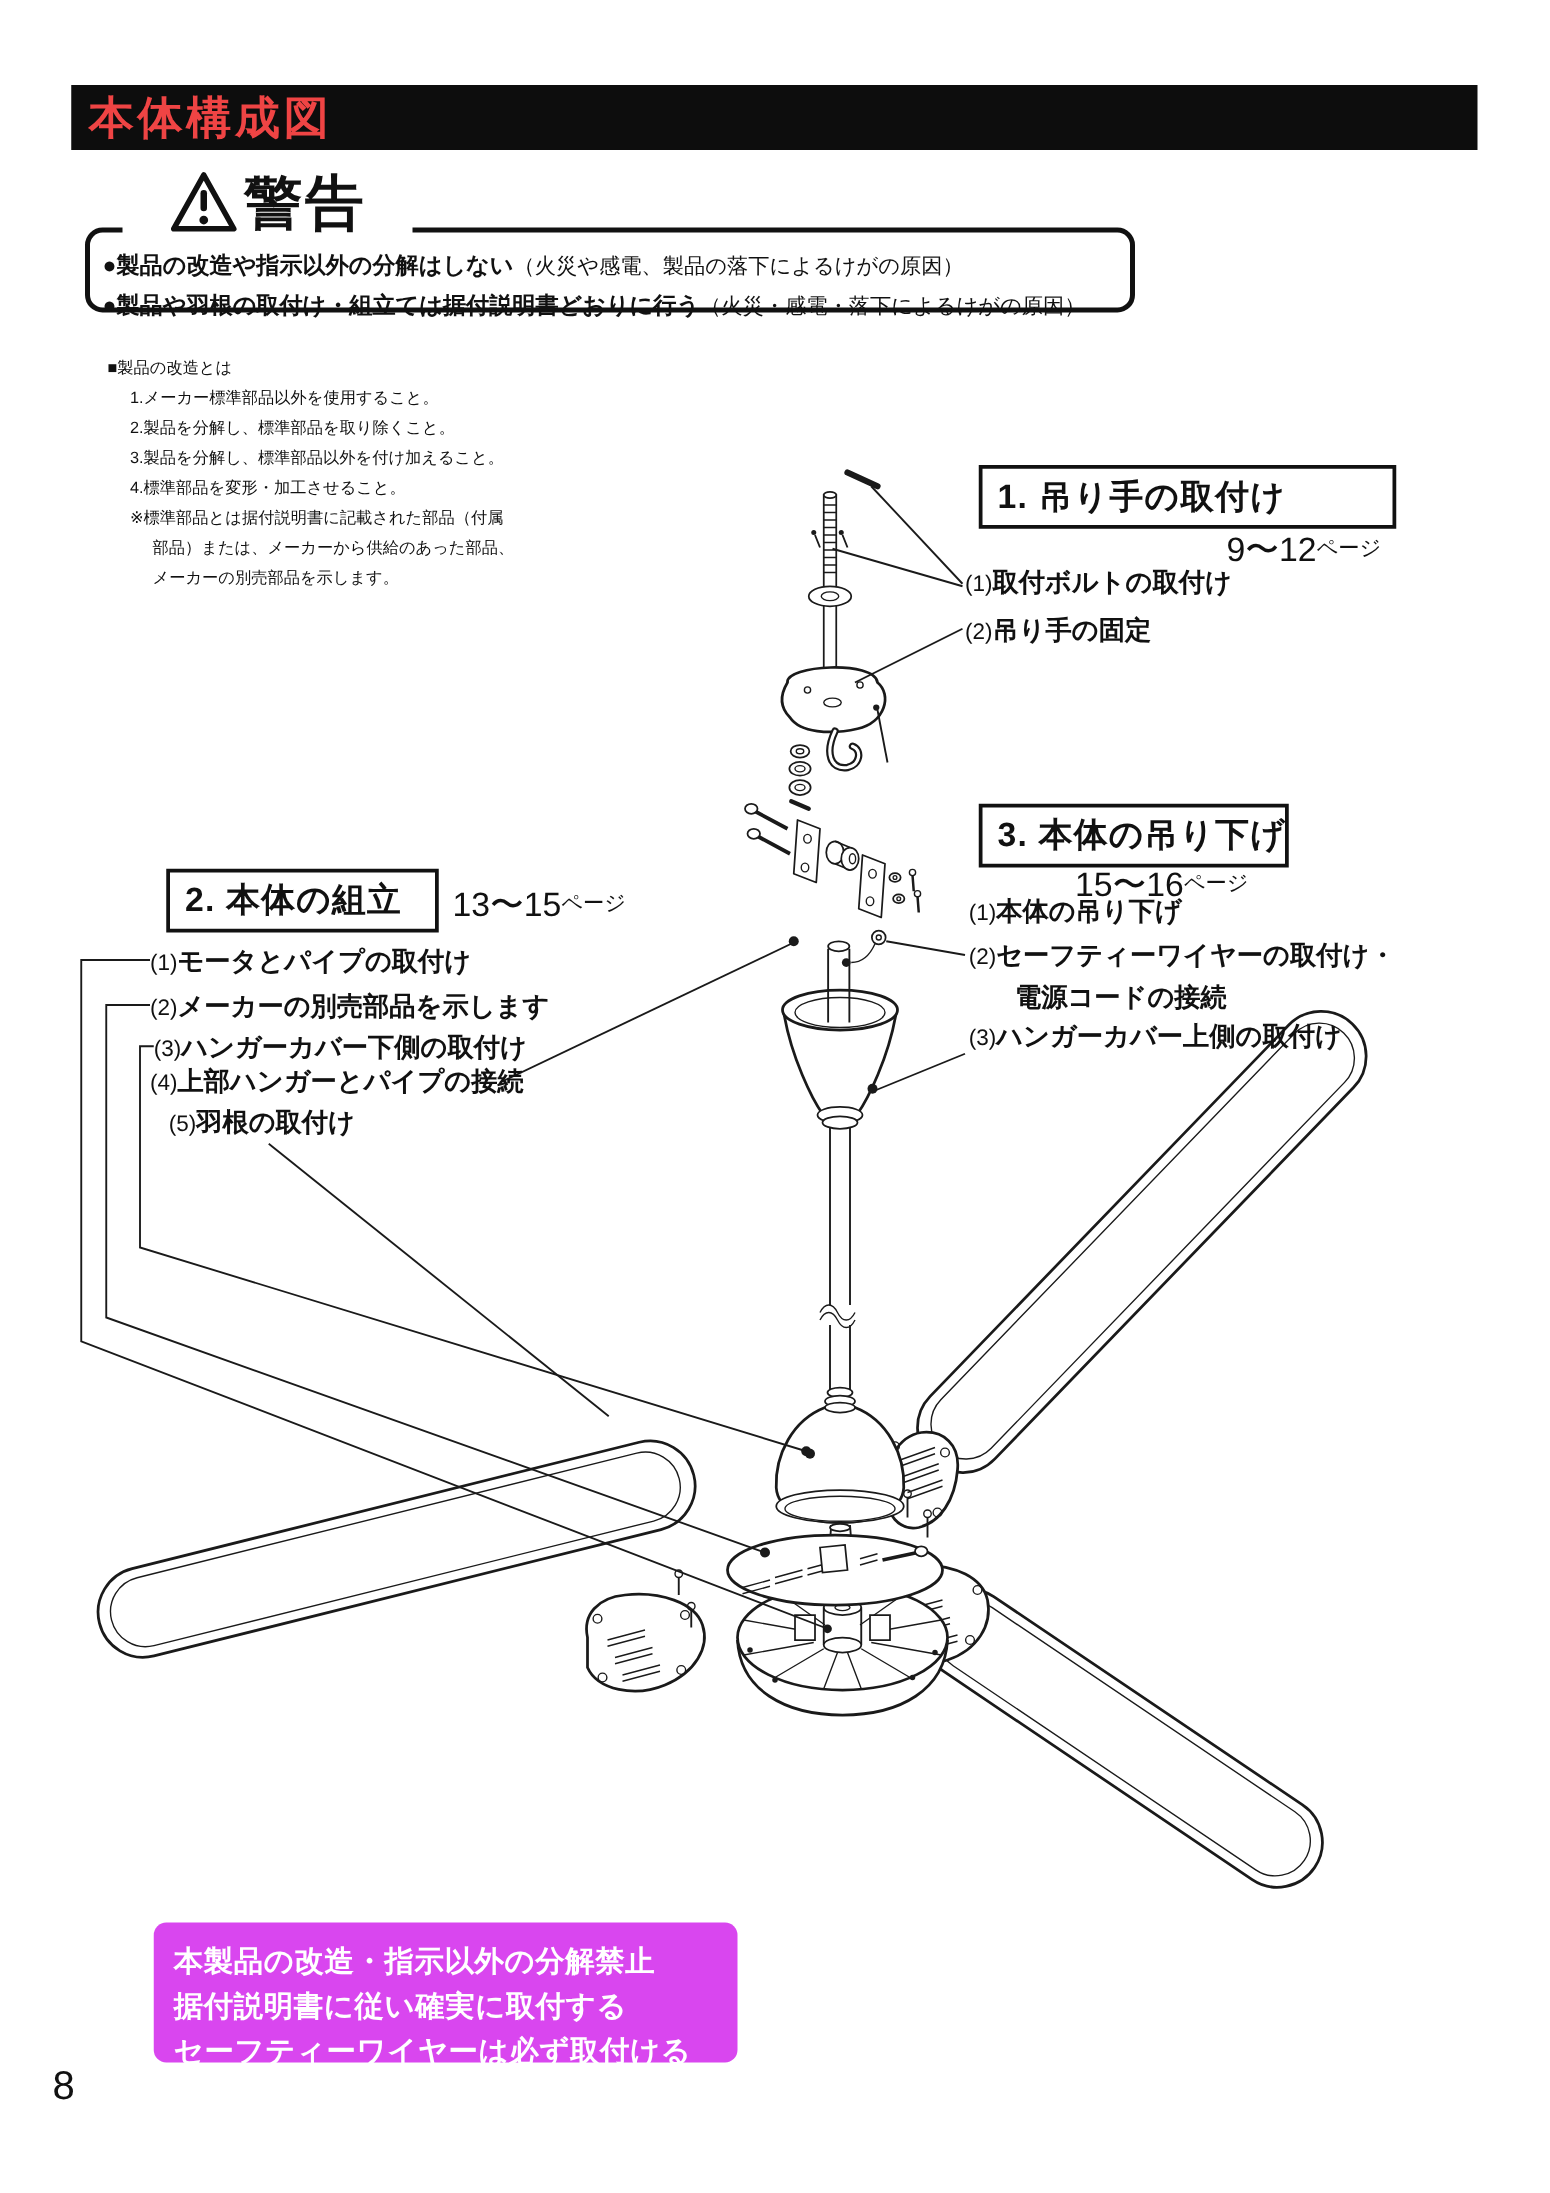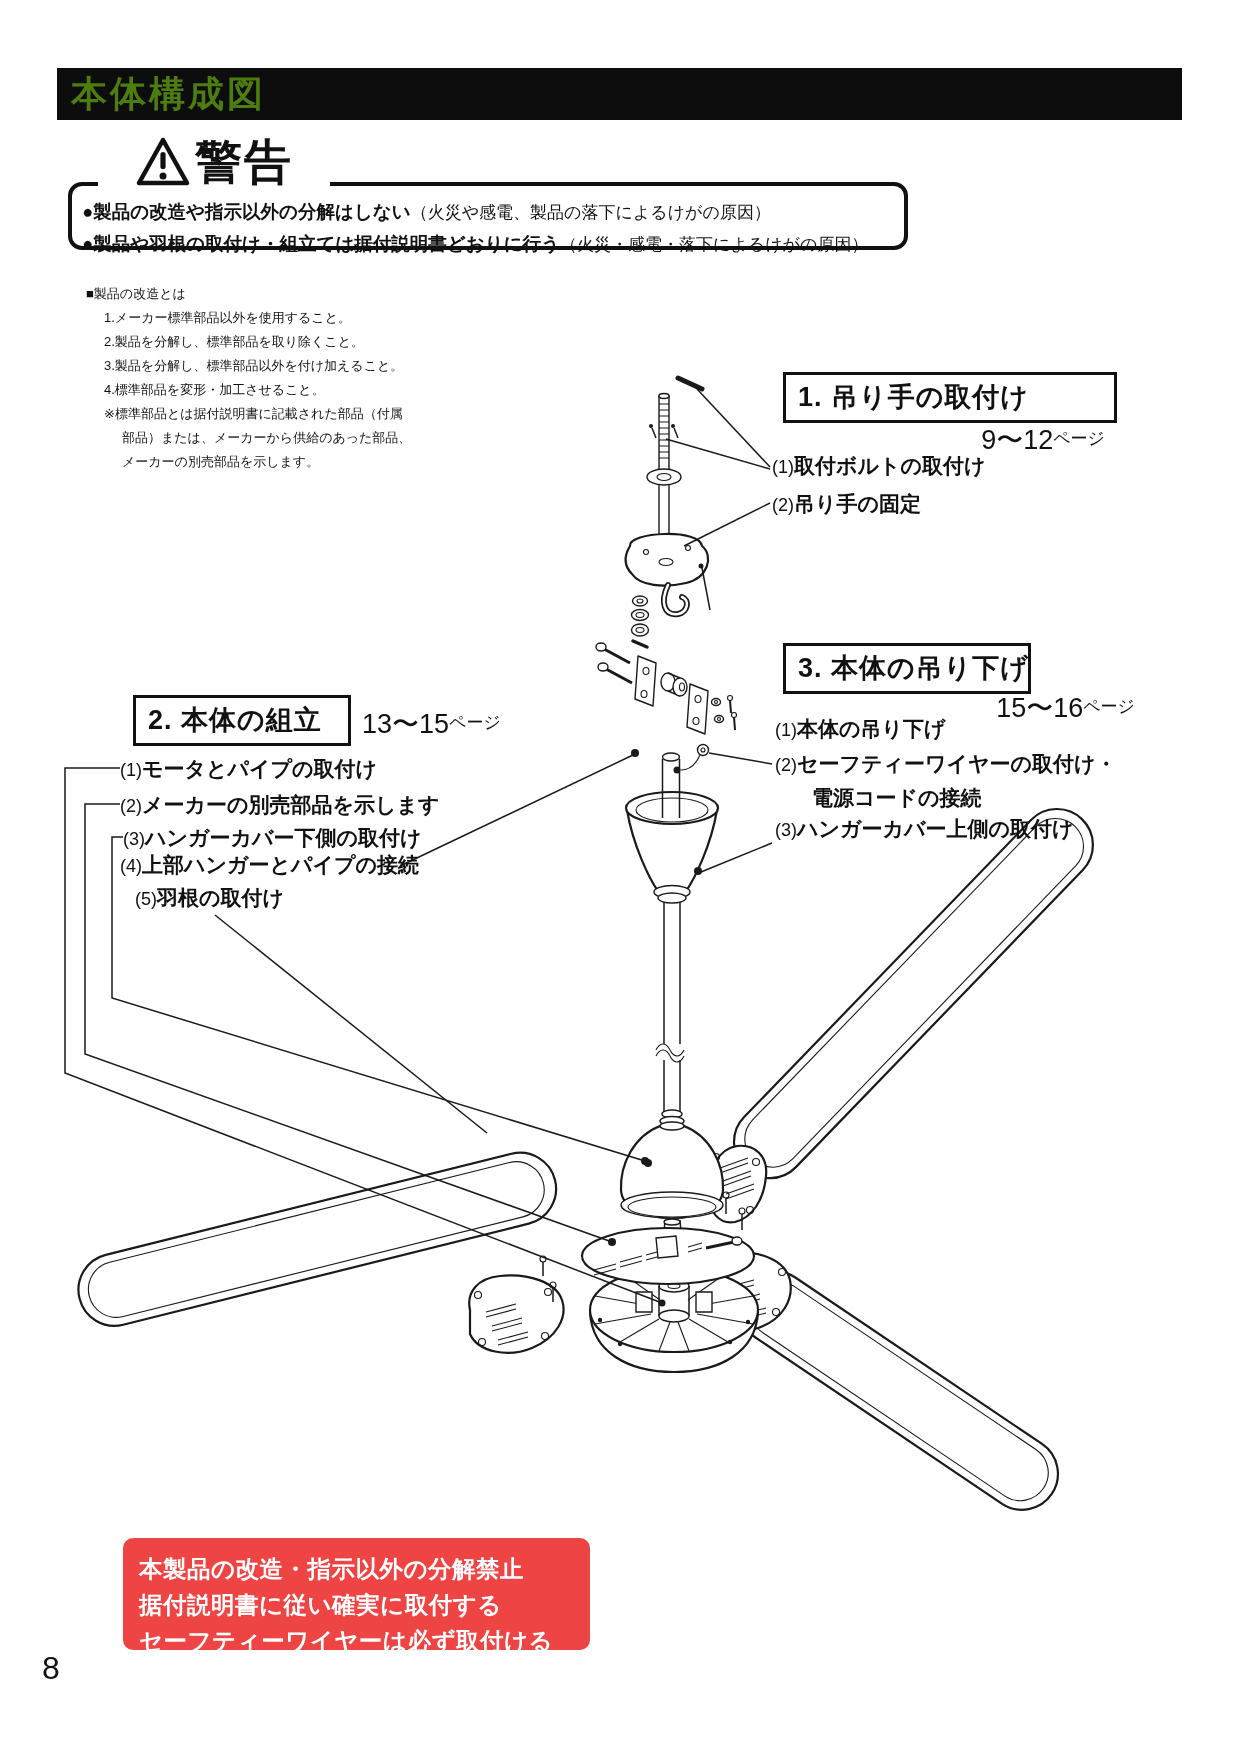--- a/index.html
+++ b/index.html
@@ -5,21 +5,21 @@
   html,body{margin:0;padding:0;}
   body{
     width:1240px;height:1754px;background:#ffffff;color:#111;
     font-family:"Liberation Sans","DejaVu Sans",sans-serif;
     position:relative;overflow:hidden;
   }
   .abs{position:absolute;}
   .nowrap{white-space:nowrap;}
   .header-bar{
     left:57px;top:68px;width:1125px;height:52px;background:#0d0d0d;
-    color:#4d7c0f;font-weight:bold;font-size:36px;line-height:52px;
+    color:#ef4444;font-weight:bold;font-size:36px;line-height:52px;
     padding-left:14px;letter-spacing:3px;box-sizing:border-box;
   }
   .warn-box{
     left:68px;top:182px;width:840px;height:68px;
     border:4px solid #111;border-radius:14px;box-sizing:border-box;
     padding:10px 8px 0 10px;
   }
   .warn-title{
     left:98px;top:132px;width:232px;height:60px;background:#fff;
     display:flex;align-items:center;justify-content:center;gap:4px;
@@ -35,21 +35,21 @@
     border:3px solid #111;font-size:27px;font-weight:bold;
     padding:4px 10px 5px 12px;white-space:nowrap;letter-spacing:1px;
     background:#fff;
   }
   .pages{font-size:27px;letter-spacing:0px;}
   .pages .sfx{font-size:17px;vertical-align:5px;}
   .item{font-size:21px;white-space:nowrap;}
   .item .pfx{font-size:18px;font-weight:normal;}
   .item .txt{font-weight:bold;}
   .caution-box{
-    left:123px;top:1538px;width:467px;height:112px;background:#ef4444;
+    left:123px;top:1538px;width:467px;height:112px;background:#d946ef;
     border-radius:10px;color:#fff;font-weight:bold;font-size:23.5px;
     line-height:36px;padding:13px 0 16px 16px;box-sizing:border-box;
     letter-spacing:0.5px;
   }
   .page-num{left:42px;top:1650px;font-size:32px;}
   svg .ln{stroke:#1a1a1a;stroke-width:1.5;fill:none;}
   svg .o2{stroke:#1a1a1a;stroke-width:2.2;fill:#fff;}
   svg .o1{stroke:#1a1a1a;stroke-width:1.4;fill:#fff;}
   svg .th{stroke:#1a1a1a;stroke-width:1.1;fill:none;}
   svg .dot{fill:#1a1a1a;stroke:none;}
@@ -280,21 +280,21 @@
   <span>9〜12</span><span class="sfx">ページ</span>
 </div>
 <div class="abs item" style="left:772px;top:452px;">
   <span class="pfx">(1)</span><span class="txt">取付ボルトの取付け</span>
 </div>
 <div class="abs item" style="left:772px;top:490px;">
   <span class="pfx">(2)</span><span class="txt">吊り手の固定</span>
 </div>
 
 <div class="abs sec-box" style="left:783px;top:643px;width:248px;box-sizing:border-box;">3. 本体の吊り下げ</div>
-<div class="abs pages nowrap" style="left:860px;top:690px;width:275px;text-align:right;">
+<div class="abs pages nowrap" style="left:860px;top:690px;width:275px;text-align:left;">
   <span>15〜16</span><span class="sfx">ページ</span>
 </div>
 <div class="abs item" style="left:775px;top:715px;">
   <span class="pfx">(1)</span><span class="txt">本体の吊り下げ</span>
 </div>
 <div class="abs item" style="left:775px;top:750px;">
   <span class="pfx">(2)</span><span class="txt">セーフティーワイヤーの取付け・</span>
 </div>
 <div class="abs item" style="left:812px;top:784px;">
   <span class="txt">電源コードの接続</span>

